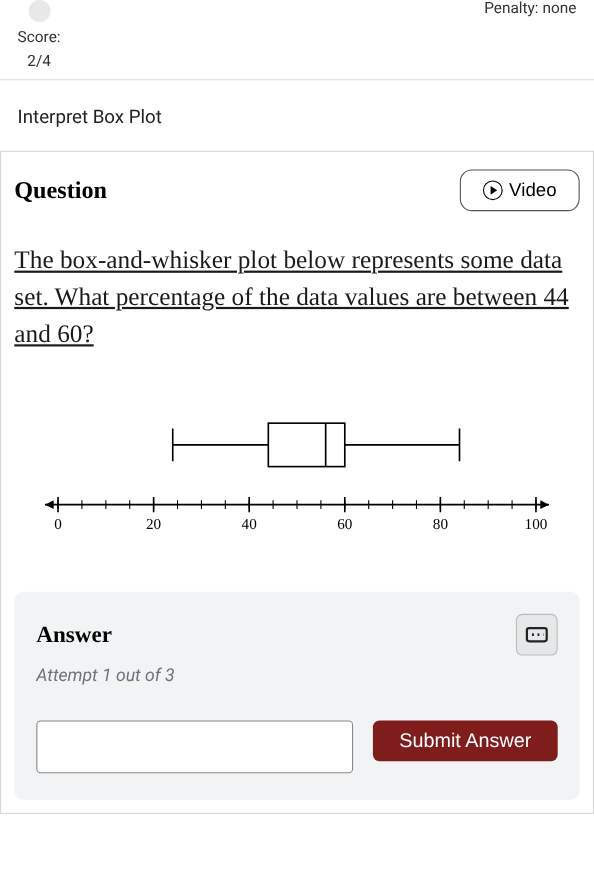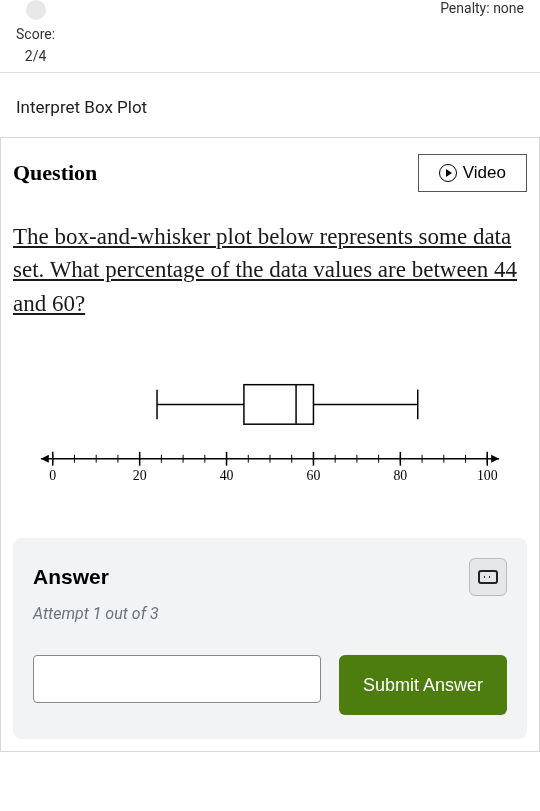--- a/index.html
+++ b/index.html
@@ -42,21 +42,21 @@
     }
     .q-label {
       font-weight: 700;
       font-size: 22px;
       font-family: Georgia, "Times New Roman", serif;
       flex: 1;
     }
     .btn {
       border: 1px solid #555;
       background: #fff;
-      border-radius: 0;
+      border-radius: 11px;
       font-size: 17px;
       padding: 8px 20px;
       display: inline-flex;
       align-items: center;
       gap: 6px;
       cursor: pointer;
       margin-left: 16px;
     }
     .play-icon {
       width: 18px; height: 18px;
@@ -93,21 +93,21 @@
       padding: 20px 20px 24px;
     }
     .answer-row1 {
       display: flex;
       justify-content: space-between;
       align-items: center;
     }
     .answer-label {
       font-weight: 700;
       font-size: 21px;
-      font-family: Liberation Sans, sans-serif;
+      font-family: Liberation Serif, serif;
     }
     .kbd-btn {
       width: 38px; height: 38px;
       border: 1px solid #bbb;
       border-radius: 6px;
       background: #e5e7e8;
       display: flex;
       align-items: center;
       justify-content: center;
       cursor: pointer;
@@ -139,27 +139,27 @@
     .answer-input {
       flex: 1;
       border: 1px solid #888;
       border-radius: 4px;
       background: #fff;
       height: 48px;
       font-size: 18px;
       padding: 0 10px;
     }
     .submit-btn {
-      background: #4d7c0f;
+      background: #7f1d1d;
       color: #fff;
       border: none;
       border-radius: 6px;
       font-size: 18px;
       padding: 0 24px;
-      height: 60px;
+      height: 37px;
       cursor: pointer;
     }
     .tick-label { font-size: 14px; font-family: Georgia, serif; }
   </style>
 </head>
 <body>
 
 <div class="top-bar">
   <div class="left">
     <span class="badge"></span>

